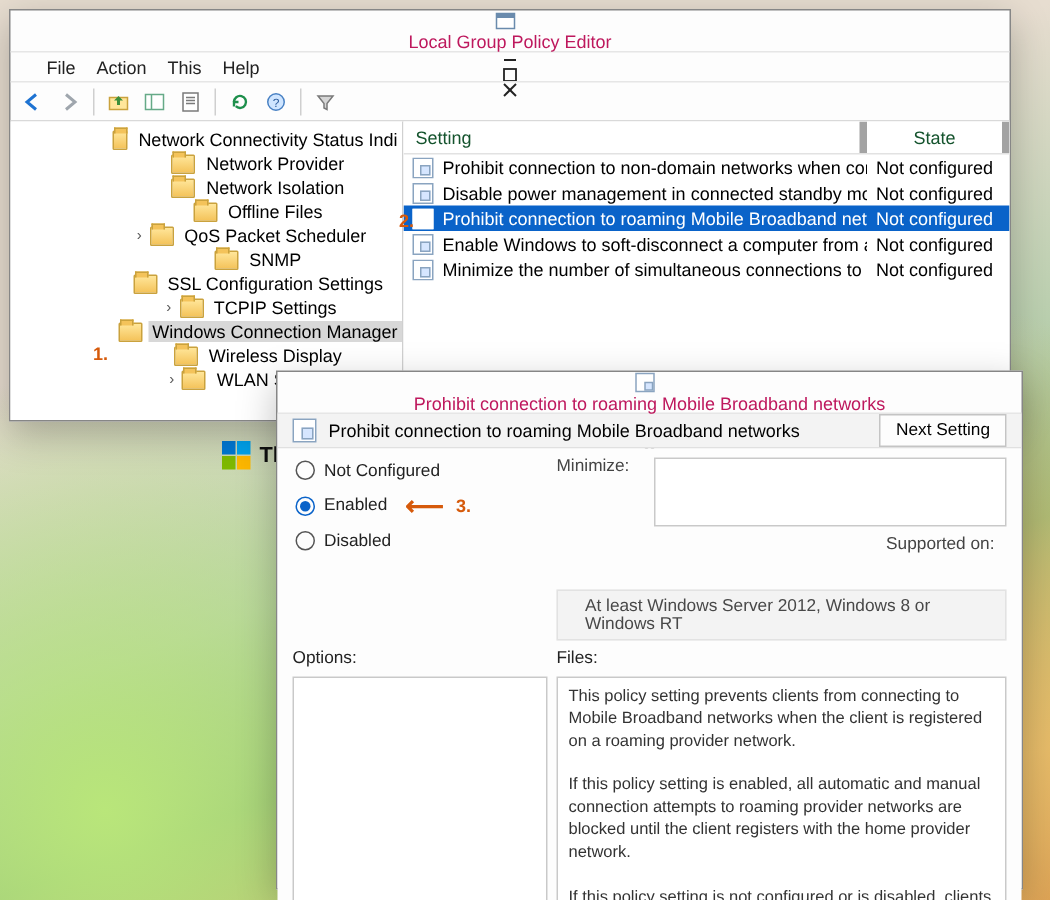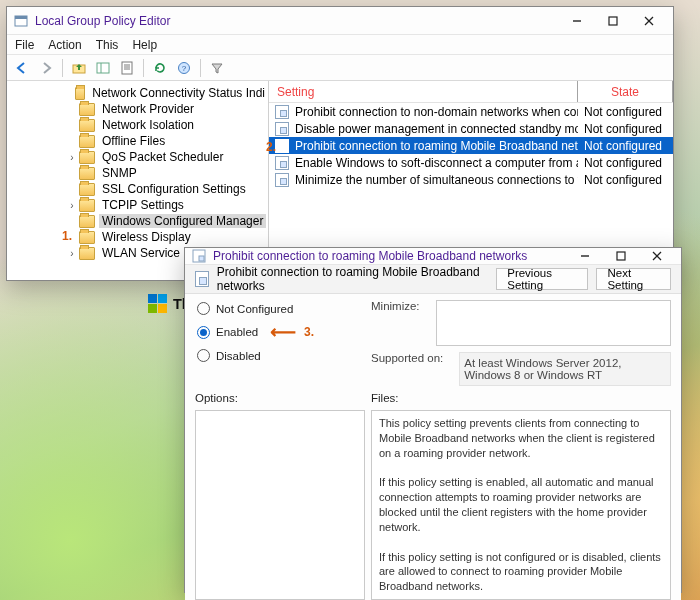--- a/index.html
+++ b/index.html
@@ -21,45 +21,45 @@
   #twclub .sq span:nth-child(2){background:#00a4ef}
   #twclub .sq span:nth-child(3){background:#7fba00}
   #twclub .sq span:nth-child(4){background:#ffb900}
 
   
   .win {
     position: absolute; background: #fdfdfd; border: 1px solid #868686;
     box-shadow: 0 8px 24px rgba(0,0,0,.25);
     display: flex; flex-direction: column;
   }
-  .titlebar { height: 28px; display: flex; align-items: center; padding: 0 6px; font-size: 12px; color: #4c1d95; border-bottom: 1px solid #e6e6e6; }
+  .titlebar { height: 28px; display: flex; align-items: center; padding: 0 6px; font-size: 12px; color: #be185d; border-bottom: 1px solid #e6e6e6; flex-direction: column; }
   .titlebar .spacer { flex: 1; }
   .titlebar .ctl { width: 36px; height: 100%; display: flex; align-items: center; justify-content: center; color: #333; }
   .ico16 { width: 16px; height: 16px; margin-right: 6px; display: inline-flex; align-items: center; justify-content: center; }
 
   
   #gp { left: 6px; top: 6px; width: 668px; height: 275px; }
-  #gp .menubar { height: 20px; display: flex; gap: 14px; padding: 0 8px; font-size: 12px; color: #222; align-items: center; border-bottom: 1px solid #e6e6e6; }
+  #gp .menubar { height: 20px; display: flex; gap: 14px; padding: 0 24px; font-size: 12px; color: #222; align-items: center; border-bottom: 1px solid #e6e6e6; }
   #gp .toolbar { height: 26px; display: flex; align-items: center; gap: 2px; padding: 0 4px; border-bottom: 1px solid #d9d9d9; }
   #gp .toolbar .tb { width: 22px; height: 22px; display: flex; align-items: center; justify-content: center; border: 1px solid transparent; }
   #gp .toolbar .sep { width: 1px; height: 18px; background: #cfcfcf; margin: 0 3px; }
   #gp .body { flex: 1; display: flex; min-height: 0; }
   #gp .tree { width: 262px; border-right: 1px solid #d0d0d0; overflow: hidden; font-size: 12px; padding: 4px 0 4px 6px; background:#fff; }
-  #gp .tree .node { display: flex; align-items: center; height: 16px; white-space: nowrap; }
+  #gp .tree .node { display: flex; align-items: center; height: 16px; white-space: nowrap; justify-content: center; }
   #gp .tree .node .tw { width: 10px; text-align: center; color:#5a5a5a; font-size:10px; margin-right:2px; }
   #gp .tree .node .fld { width: 16px; height: 13px; margin-right: 4px; background: linear-gradient(#ffe69a,#f4c35a); border:1px solid #caa23d; border-radius:1px; position:relative; }
   #gp .tree .node .fld::before{content:"";position:absolute;top:-3px;left:0;width:7px;height:3px;background:#f4c35a;border:1px solid #caa23d;border-bottom:none;}
   #gp .tree .node .lbl { padding: 0 3px; }
   #gp .tree .node.sel .lbl { background:#d8d8d8;}
   
   .ind1{margin-left:54px}
 
   #gp .list { flex:1; background:#fff; font-size:12px; overflow:hidden; }
   #gp .list .hdr { display:flex; height:22px; align-items:center; background:#fff; border-bottom:1px solid #e2e2e2; }
-  #gp .list .hdr div { border-right:1px solid #a3a3a3; padding:0 8px; color:#ef4444; height:100%; display:flex; align-items:center; }
+  #gp .list .hdr div { border-right:5px solid #a3a3a3; padding:0 8px; color:#14532d; height:100%; display:flex; align-items:center; }
   #gp .list .hdr .c1{flex:1}
   #gp .list .hdr .c2{width:95px; justify-content:center}
   #gp .list .row { display:flex; height:17px; align-items:center; }
   #gp .list .row .c1{flex:1; display:flex; align-items:center; padding-left:6px; gap:6px; white-space:nowrap; overflow:hidden}
   #gp .list .row .c2{width:95px; padding-left:6px}
   #gp .list .row.sel { background:#0a63c9; color:#fff; }
   #gp .list .row .pi { width:14px; height:14px; border:1px solid #8aa4c0; background:#fff; position:relative; flex:none; }
   #gp .list .row .pi::after{content:"";position:absolute;right:1px;bottom:1px;width:5px;height:5px;border:1px solid #8aa4c0;background:#d6e6ff}
   #gp .list .row.sel .pi{border-color:#fff}
   #gp .list .row.sel .pi::after{border-color:#fff;background:transparent}
@@ -77,21 +77,21 @@
   #dlg .btn { height:22px; padding:0 10px; font-size:11.5px; background:#fdfdfd; border:1px solid #c4c4c4; display:inline-flex; align-items:center; justify-content:center; min-width:64px;}
   #dlg .content { flex:1; display:grid; grid-template-columns: 170px 1fr; grid-template-rows: auto auto auto 1fr auto; padding:6px 10px 8px 10px; column-gap:6px; row-gap:6px; font-size:11.5px; color:#222; background:#fdfdfd;}
   .radios { display:flex; flex-direction:column; gap:6px; padding:2px 0 2px 2px;}
   .radio { display:flex; align-items:center; gap:6px; }
   .radio .r { width:13px;height:13px;border:1px solid #555;border-radius:50%; display:flex; align-items:center; justify-content:center;}
   .radio.sel .r { border-color:#0a63c9;}
   .radio.sel .r::after{content:"";width:7px;height:7px;background:#0a63c9;border-radius:50%;}
   .lblr{font-size:11.5px}
   .field-lbl{color:#444; text-align:right; padding-right:8px;}
   textarea.fake, .sunken { width:100%; border:1px solid #c9c9c9; background:#fff; resize:none; font:inherit; padding:4px 6px;}
-  .supported { background:#f3f3f3;border:1px solid #e2e2e2; padding:4px 4px; color:#484848;}
+  .supported { background:#f3f3f3;border:1px solid #e2e2e2; padding:4px 18px; color:#484848;}
   .panel { border:1px solid #c9c9c9; background:#fff; padding:5px 7px; overflow:hidden; font-size:11px; color:#333; line-height:1.35;}
 
   
   svg { display:block }
 </style>
 </head>
 <body>
 
 <div id="desktop"></div>
 
@@ -228,21 +228,21 @@
           <span class="lbl">SSL Configuration Settings</span>
         </div>
         <div class="node ind1">
           <span class="tw">›</span>
           <span class="fld"></span>
           <span class="lbl">TCPIP Settings</span>
         </div>
         <div class="node ind1 sel">
           <span class="tw"></span>
           <span class="fld"></span>
-          <span class="lbl">Windows Configured Manager</span>
+          <span class="lbl">Windows Connection Manager</span>
         </div>
         <div class="node ind1">
           <span class="tw"></span>
           <span class="fld"></span>
           <span class="lbl">Wireless Display</span>
         </div>
         <div class="node ind1">
           <span class="tw">›</span>
           <span class="fld"></span>
           <span class="lbl">WLAN Service</span>
@@ -322,21 +322,20 @@
           <line x1="1" y1="1" x2="9" y2="9" stroke="#222" stroke-width="1.3"></line>
           <line x1="9" y1="1" x2="1" y2="9" stroke="#222" stroke-width="1.3"></line>
         </svg>
       </span>
   </div>
 
   <div class="sub">
     <span class="pi2"></span>
     <span>Prohibit connection to roaming Mobile Broadband networks</span>
     <span class="spacer"></span>
-    <span class="btn">Previous Setting</span>
     <span class="btn">Next Setting</span>
   </div>
 
   <div class="content">
 
     <div class="radios" style="grid-column:1; grid-row:1 / span 2;">
       <div class="radio">
         <span class="r"></span>
         <span class="lblr">Not Configured</span>
       </div>
@@ -349,21 +348,21 @@
       <div class="radio">
         <span class="r"></span>
         <span class="lblr">Disabled</span>
       </div>
     </div>
     <div style="grid-column:2; grid-row:1; display:flex; gap:8px;">
       <span class="field-lbl" style="text-align:left;flex:none">Minimize:</span>
       <textarea class="fake" rows="3" style=""></textarea>
     </div>
 
-    <div style="grid-column:2; grid-row:2; display:flex; gap:8px; align-items:flex-start;">
+    <div style="grid-column:2; grid-row:2; display:flex; gap:24px; align-items:flex-end;flex-direction:column;">
       <span class="field-lbl" style="text-align:left;flex:none">Supported on:</span>
       <div class="supported" style="flex:1; min-height:34px">At least Windows Server 2012, Windows 8 or Windows RT</div>
     </div>
 
     <div style="grid-column:1; grid-row:3">Options:</div>
     <div style="grid-column:2; grid-row:3">Files:</div>
 
     <div class="panel" style="grid-column:1; grid-row:4; min-height:110px"></div>
     <div class="panel" id="helppanel" style="grid-column:2; grid-row:4; min-height:110px; white-space:pre-line;">This policy setting prevents clients from connecting to Mobile Broadband networks when the client is registered on a roaming provider network.
 

